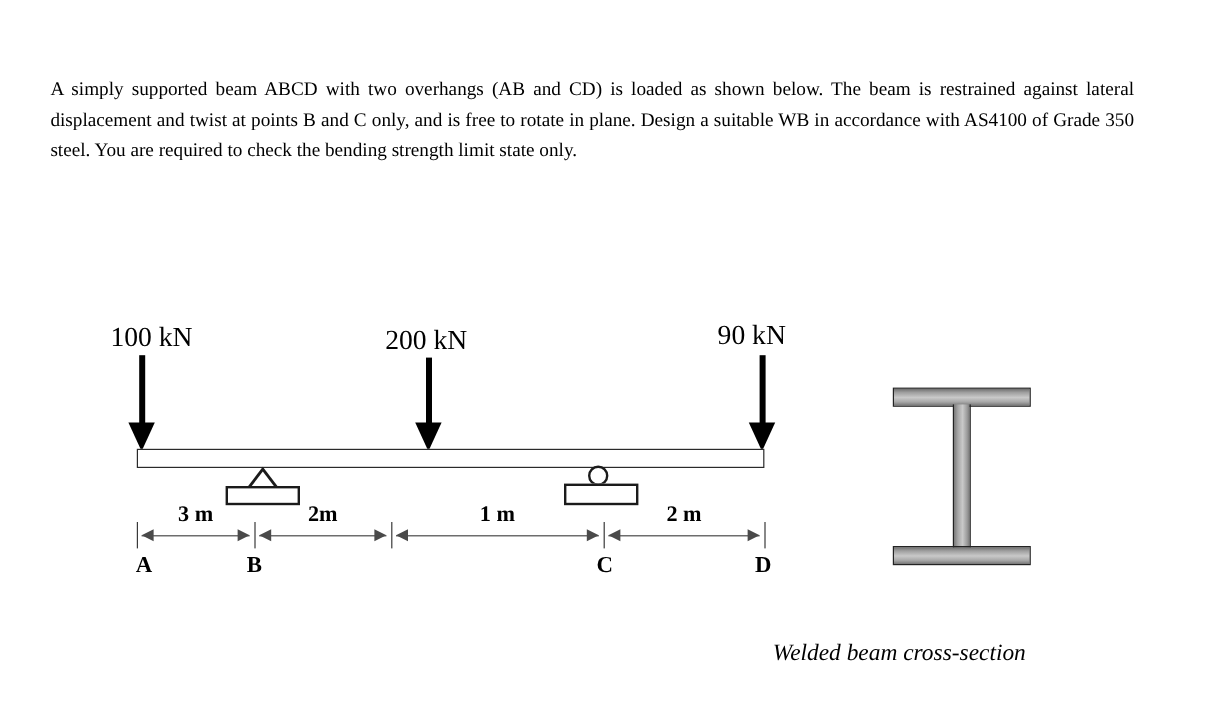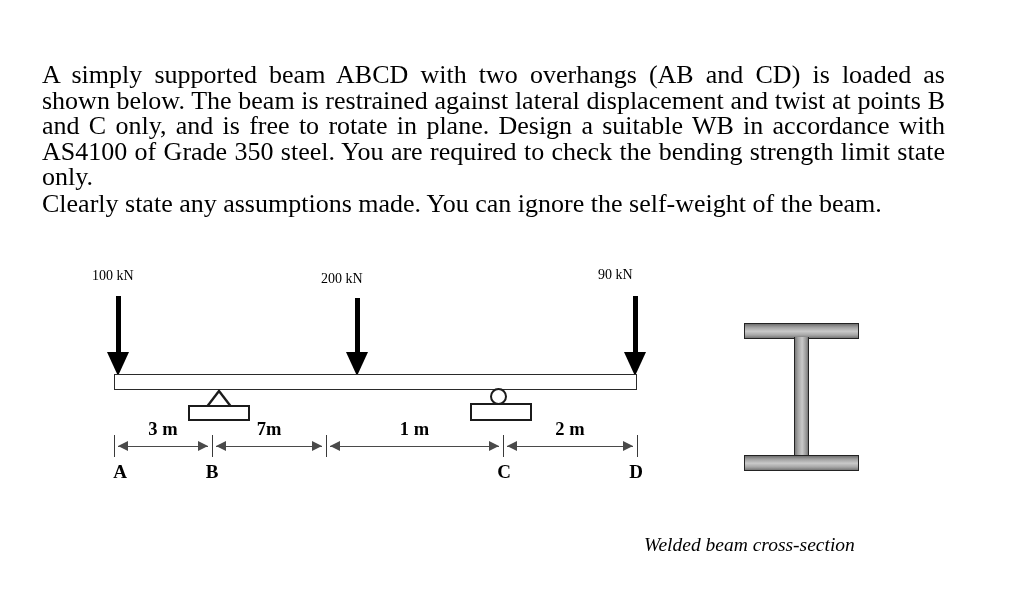--- a/index.html
+++ b/index.html
@@ -29,21 +29,21 @@
     font-size: 21px;
     font-weight: bold;
     letter-spacing: 0.2px;
   }
 
   
   .para {
     position: absolute;
     left: 42px;
     width: 903px;
-    font-size: 26px;
+    font-size: 16px;
     line-height: 25.5px;
     text-align: justify;
   }
   #para-main { top: 62px; }
   #para-assumptions {
     top: 191px;
     text-align: left;
   }
 
   
@@ -51,21 +51,21 @@
     position: absolute;
     left: 0;
     top: 0;
     width: 1024px;
     height: 604px;
   }
 
   
   .load-label {
     position: absolute;
-    font-size: 14px;
+    font-size: 23px;
     white-space: nowrap;
   }
   #load-label-1 { left: 92px;  top: 268px; }
   #load-label-2 { left: 321px; top: 271px; }
   #load-label-3 { left: 598px; top: 267px; }
 
   
   .load-arrow {
     position: absolute;
     width: 26px;
@@ -272,21 +272,20 @@
   #caption-section  { left: 644px; top: 534px; font-style: italic; }
 </style>
 </head>
 <body>
 
 <div class="page">
 
 
   <div class="para" id="para-main">A simply supported beam ABCD with two overhangs (AB and CD) is loaded as shown below. The beam is restrained against lateral displacement and twist at points B and C only, and is free to rotate in plane. Design a suitable WB in accordance with AS4100 of Grade 350 steel. You are required to check the bending strength limit state only.</div>
 
-  <div class="para" id="para-assumptions">Clearly state any assumptions made. You can ignore the self-weight of the beam.</div>
 
   <div id="figure-area">
 
     <div class="load-label" id="load-label-1">100 kN</div>
     <div class="load-label" id="load-label-2">200 kN</div>
     <div class="load-label" id="load-label-3">90 kN</div>
 
     <div class="load-arrow" id="load-arrow-1">
       <div class="shaft"></div>
       <div class="head"></div>
@@ -324,21 +323,21 @@
         <div class="line"></div>
         <div class="ah-left"></div>
         <div class="ah-right"></div>
         <div class="dim-text" style="left:0; width:90px; top:-26px;">3 m</div>
       </div>
 
       <div class="dim-seg" style="left:102px; width:106px;">
         <div class="line"></div>
         <div class="ah-left"></div>
         <div class="ah-right"></div>
-        <div class="dim-text" style="left:0; width:106px; top:-26px;">7m</div>
+        <div class="dim-text" style="left:0; width:106px; top:-26px;">2m</div>
       </div>
 
       <div class="dim-seg" style="left:216px; width:169px;">
         <div class="line"></div>
         <div class="ah-left"></div>
         <div class="ah-right"></div>
         <div class="dim-text" style="left:0; width:169px; top:-26px;">1 m</div>
       </div>
 
       <div class="dim-seg" style="left:393px; width:126px;">

